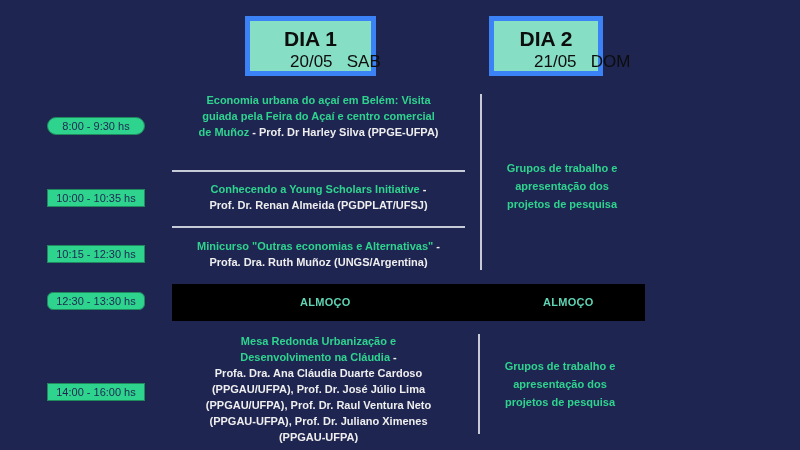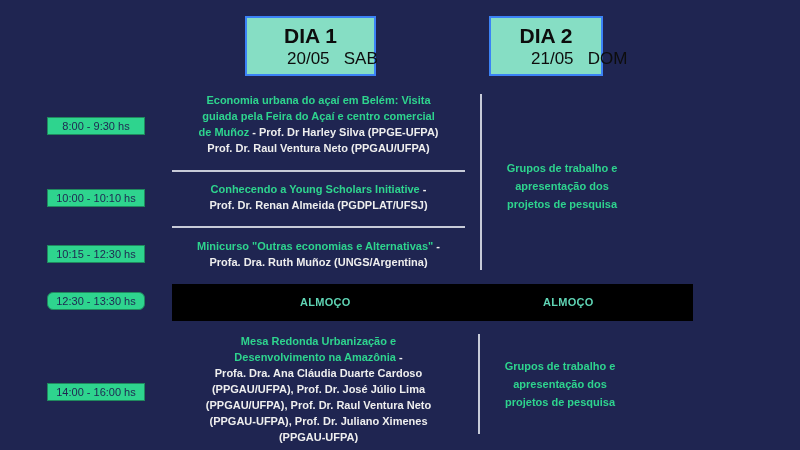--- a/index.html
+++ b/index.html
@@ -12,21 +12,21 @@
     background: #1f2551;
     position: relative;
     overflow: hidden;
     font-family: "Liberation Sans", "DejaVu Sans", sans-serif;
   }
   .day-header {
     position: absolute;
     top: 16px;
     height: 60px;
     background: #86dec4;
-    border: 2px solid #3b82f6;
+    border: 5px solid #3b82f6;
     box-sizing: border-box;
     text-align: center;
     color: #0d0d0d;
   }
   .day-header .day-title {
     display: block;
     font-weight: bold;
     font-size: 21px;
     line-height: 24px;
     margin-top: 6px;
@@ -91,21 +91,21 @@
     color: #2ed48e;
     font-size: 11px;
     line-height: 18px;
     font-weight: bold;
   }
 
   .lunch-band {
     position: absolute;
     left: 172px;
     top: 284px;
-    width: 521px;
+    width: 473px;
     height: 37px;
     background: #000000;
   }
   .lunch-label {
     position: absolute;
     top: 0;
     line-height: 37px;
     color: #5fd4b4;
     font-weight: bold;
     font-size: 11px;
@@ -117,31 +117,30 @@
 
 <div class="day-header" id="day1">
   <span class="day-title">DIA 1</span>
   <span class="day-date">20/05   SAB</span>
 </div>
 <div class="day-header" id="day2">
   <span class="day-title">DIA 2</span>
   <span class="day-date">21/05   DOM</span>
 </div>
 
-<div class="time-badge" style="top:117px;">8:00 - 9:30 hs</div>
-<div class="time-badge" style="top:189px;">10:00 - 10:10 hs</div>
+<div class="time-badge" style="top:117px;border-radius:9px;">8:00 - 9:30 hs</div>
+<div class="time-badge" style="top:189px;">10:00 - 10:35 hs</div>
 <div class="time-badge" style="top:245px;">10:15 - 12:30 hs</div>
 <div class="time-badge" style="top:292px;border-radius:6px;">12:30 - 13:30 hs</div>
 <div class="time-badge" style="top:383px;">14:00 - 16:00 hs</div>
 
 <div class="session" style="left:172px; top:92px; width:293px;">
   <div class="title">Economia urbana do açaí em Belém: Visita</div>
   <div class="title">guiada pela Feira do Açaí e centro comercial</div>
   <div><span class="title">de Muñoz</span><span class="speakers"> - Prof. Dr Harley Silva (PPGE-UFPA)</span></div>
-  <div class="speakers">Prof. Dr. Raul Ventura Neto (PPGAU/UFPA)</div>
 </div>
 
 <div class="hline" style="top:170px;"></div>
 
 <div class="session" style="left:172px; top:181px; width:293px;">
   <div><span class="title">Conhecendo a Young Scholars Initiative</span><span class="speakers"> -</span></div>
   <div class="speakers">Prof. Dr. Renan Almeida (PGDPLAT/UFSJ)</div>
 </div>
 
 <div class="hline" style="top:226px;"></div>
@@ -158,21 +157,21 @@
   <div>projetos de pesquisa</div>
 </div>
 
 <div class="lunch-band">
   <span class="lunch-label" style="left:128px;">ALMOÇO</span>
   <span class="lunch-label" style="left:371px;">ALMOÇO</span>
 </div>
 
 <div class="session" style="left:172px; top:333px; width:293px;">
   <div class="title">Mesa Redonda Urbanização e</div>
-  <div><span class="title">Desenvolvimento na Amazônia</span><span class="speakers"> -</span></div>
+  <div><span class="title">Desenvolvimento na Cláudia</span><span class="speakers"> -</span></div>
   <div class="speakers">Profa. Dra. Ana Cláudia Duarte Cardoso</div>
   <div class="speakers">(PPGAU/UFPA), Prof. Dr. José Júlio Lima</div>
   <div class="speakers">(PPGAU/UFPA), Prof. Dr. Raul Ventura Neto</div>
   <div class="speakers">(PPGAU-UFPA), Prof. Dr. Juliano Ximenes</div>
   <div class="speakers">(PPGAU-UFPA)</div>
 </div>
 
 <div class="vline" style="left:478px; top:334px; height:100px;"></div>
 <div class="day2-block" style="left:480px; top:357px; width:160px;">
   <div>Grupos de trabalho e</div>

